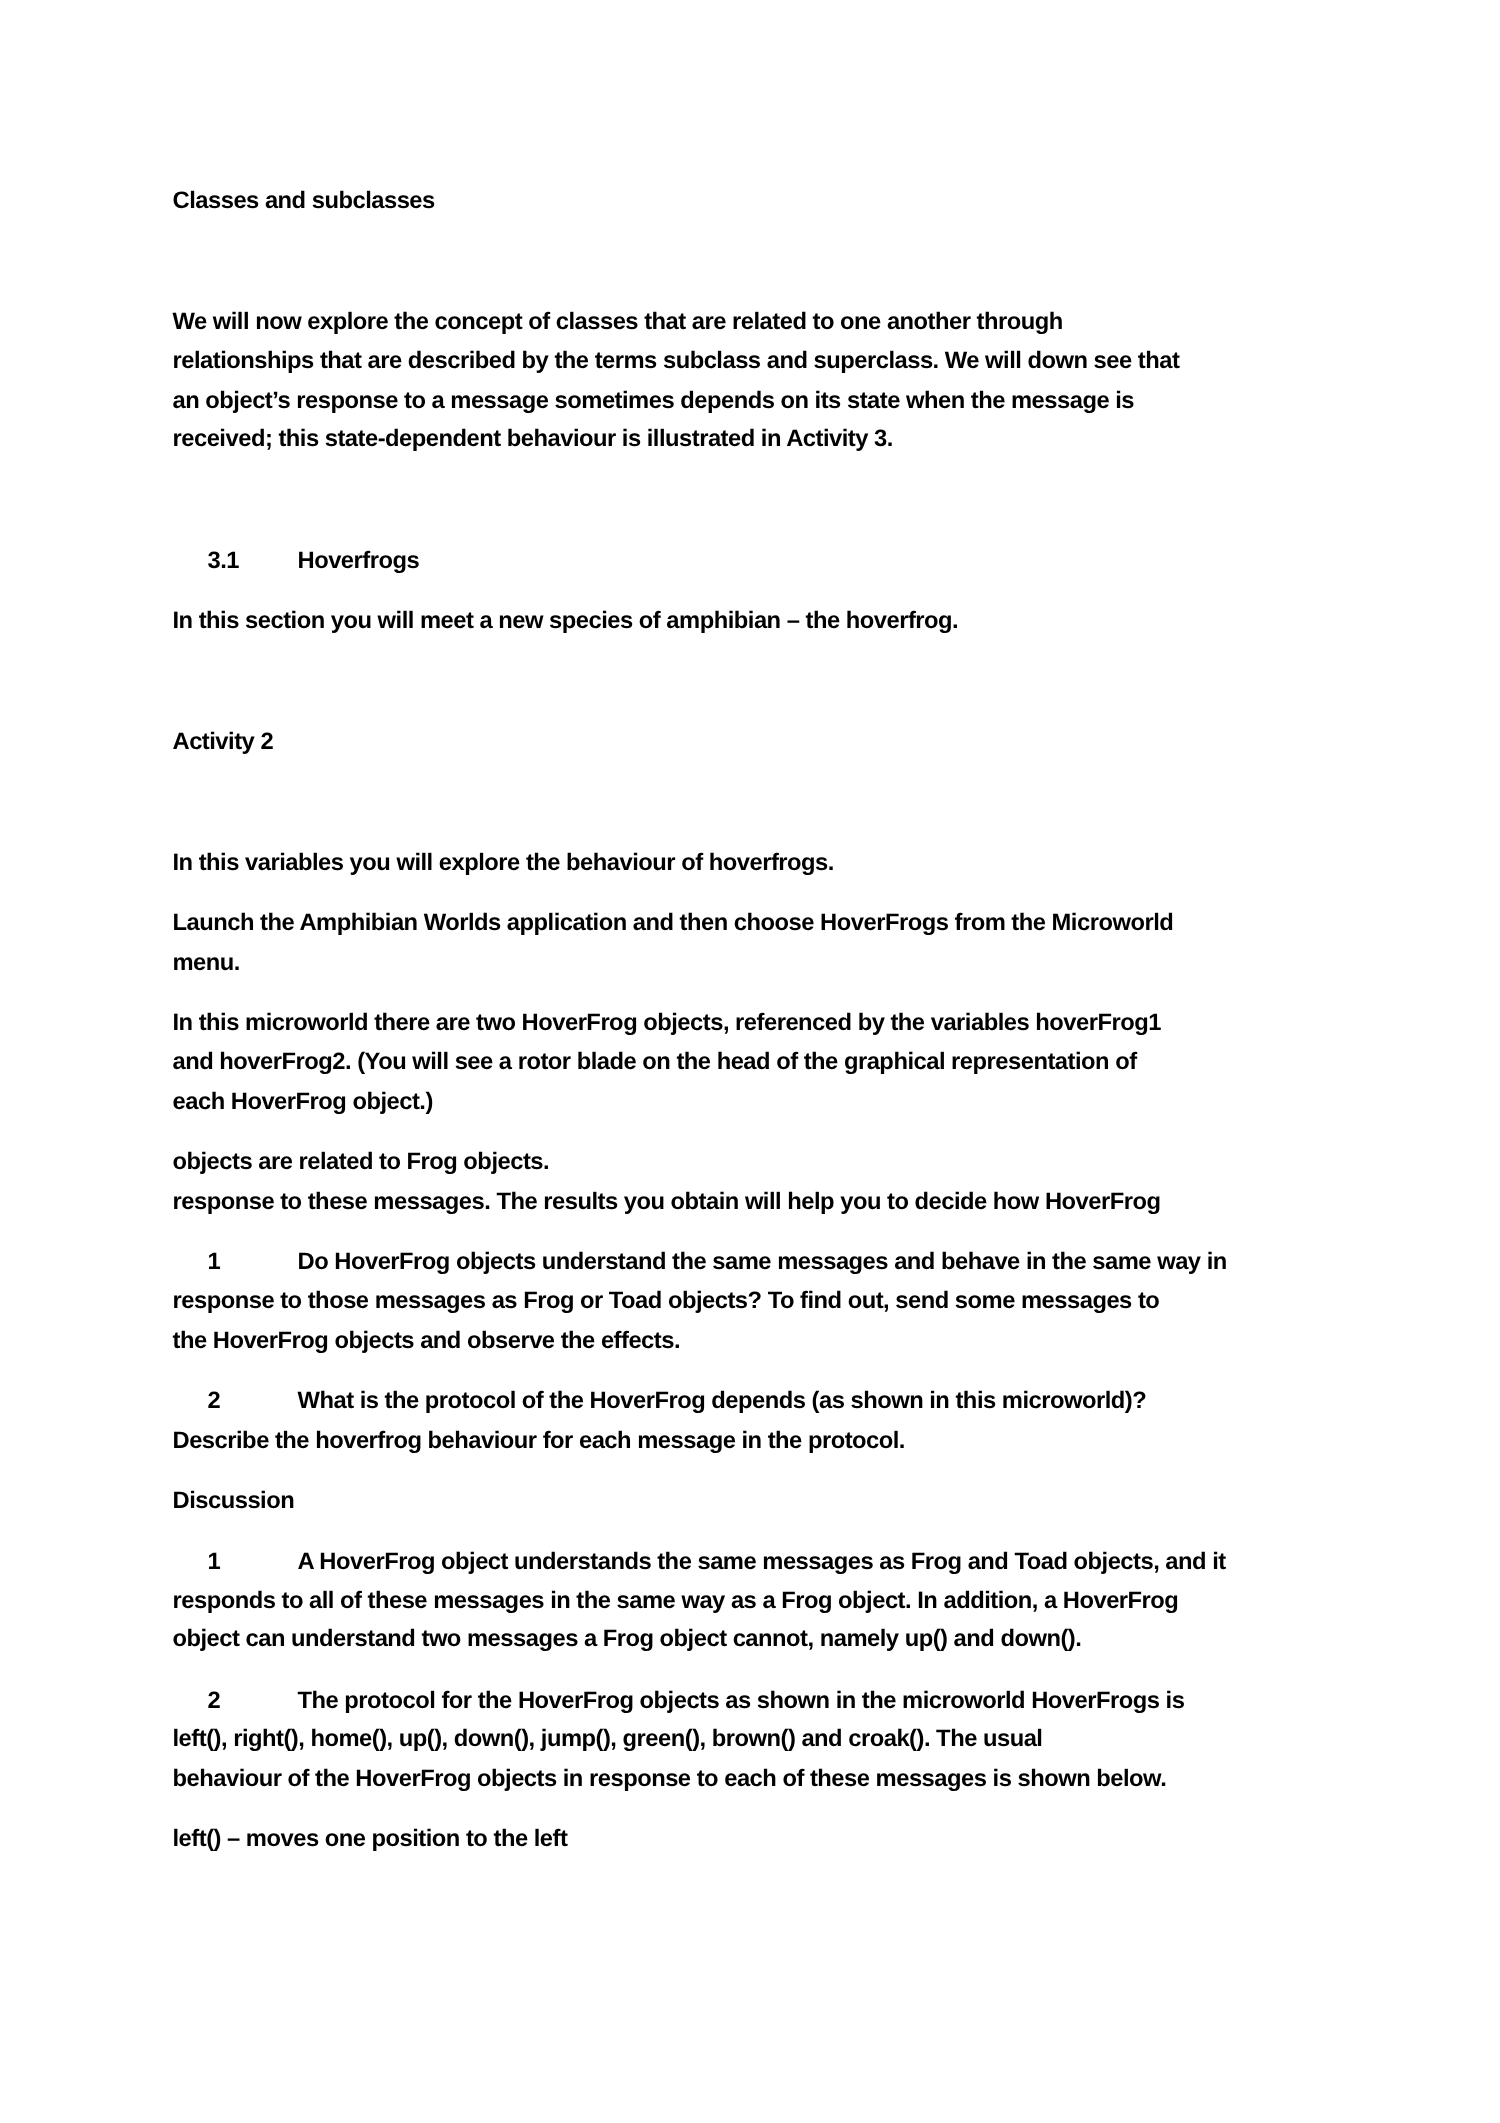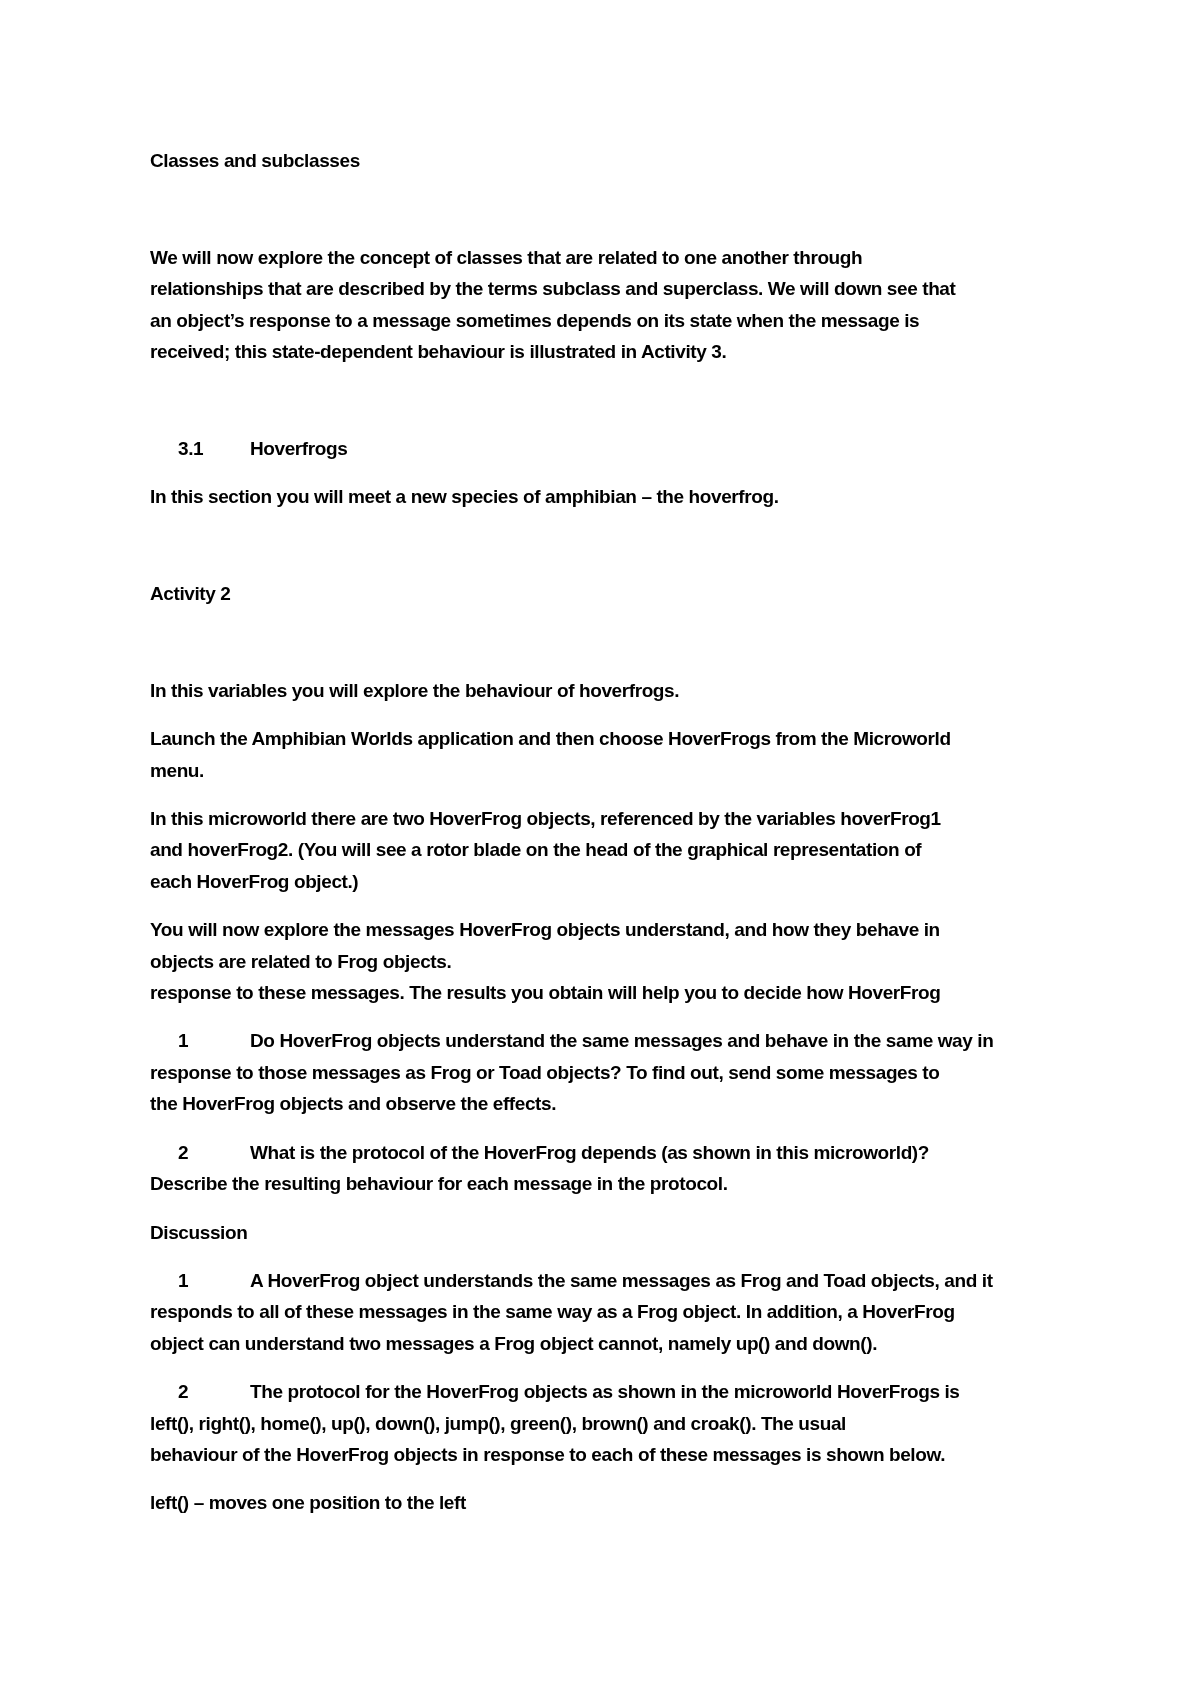--- a/index.html
+++ b/index.html
@@ -8,21 +8,21 @@
     height: 1698px;
     position: relative;
     background: #ffffff;
     color: #000000;
     font-family: "Liberation Sans", sans-serif;
     font-weight: 600;
     overflow: hidden;
   }
   .page-content {
     position: absolute;
-    left: 150px;
+    left: 138px;
     top: 145px;
     width: 1000px;
     font-size: 19px;
     line-height: 31.4px;
     letter-spacing: -0.4px;
   }
   .block { margin: 0 0 17px 0; }
   .spacer { height: 31.4px; margin-bottom: 17px; }
   .line { white-space: pre; }
   .line.first { display: flex; }
@@ -60,32 +60,31 @@
     <div class="block">
       <div class="line">Launch the Amphibian Worlds application and then choose HoverFrogs from the Microworld</div>
       <div class="line">menu.</div>
     </div>
     <div class="block">
       <div class="line">In this microworld there are two HoverFrog objects, referenced by the variables hoverFrog1</div>
       <div class="line">and hoverFrog2. (You will see a rotor blade on the head of the graphical representation of</div>
       <div class="line">each HoverFrog object.)</div>
     </div>
     <div class="block">
-      <div class="line">You will now explore the messages HoverFrog objects understand, and how they behave in</div>
       <div class="line">objects are related to Frog objects.</div>
       <div class="line">response to these messages. The results you obtain will help you to decide how HoverFrog</div>
     </div>
     <div class="block">
       <div class="line first"><span class="num">1</span><span>Do HoverFrog objects understand the same messages and behave in the same way in</span></div>
       <div class="line">response to those messages as Frog or Toad objects? To find out, send some messages to</div>
       <div class="line">the HoverFrog objects and observe the effects.</div>
     </div>
     <div class="block">
       <div class="line first"><span class="num">2</span><span>What is the protocol of the HoverFrog depends (as shown in this microworld)?</span></div>
-      <div class="line">Describe the resulting behaviour for each message in the protocol.</div>
+      <div class="line">Describe the hoverfrog behaviour for each message in the protocol.</div>
     </div>
     <div class="block">
       <div class="line">Discussion</div>
     </div>
     <div class="block">
       <div class="line first"><span class="num">1</span><span>A HoverFrog object understands the same messages as Frog and Toad objects, and it</span></div>
       <div class="line">responds to all of these messages in the same way as a Frog object. In addition, a HoverFrog</div>
       <div class="line">object can understand two messages a Frog object cannot, namely up() and down().</div>
     </div>
     <div class="block">

